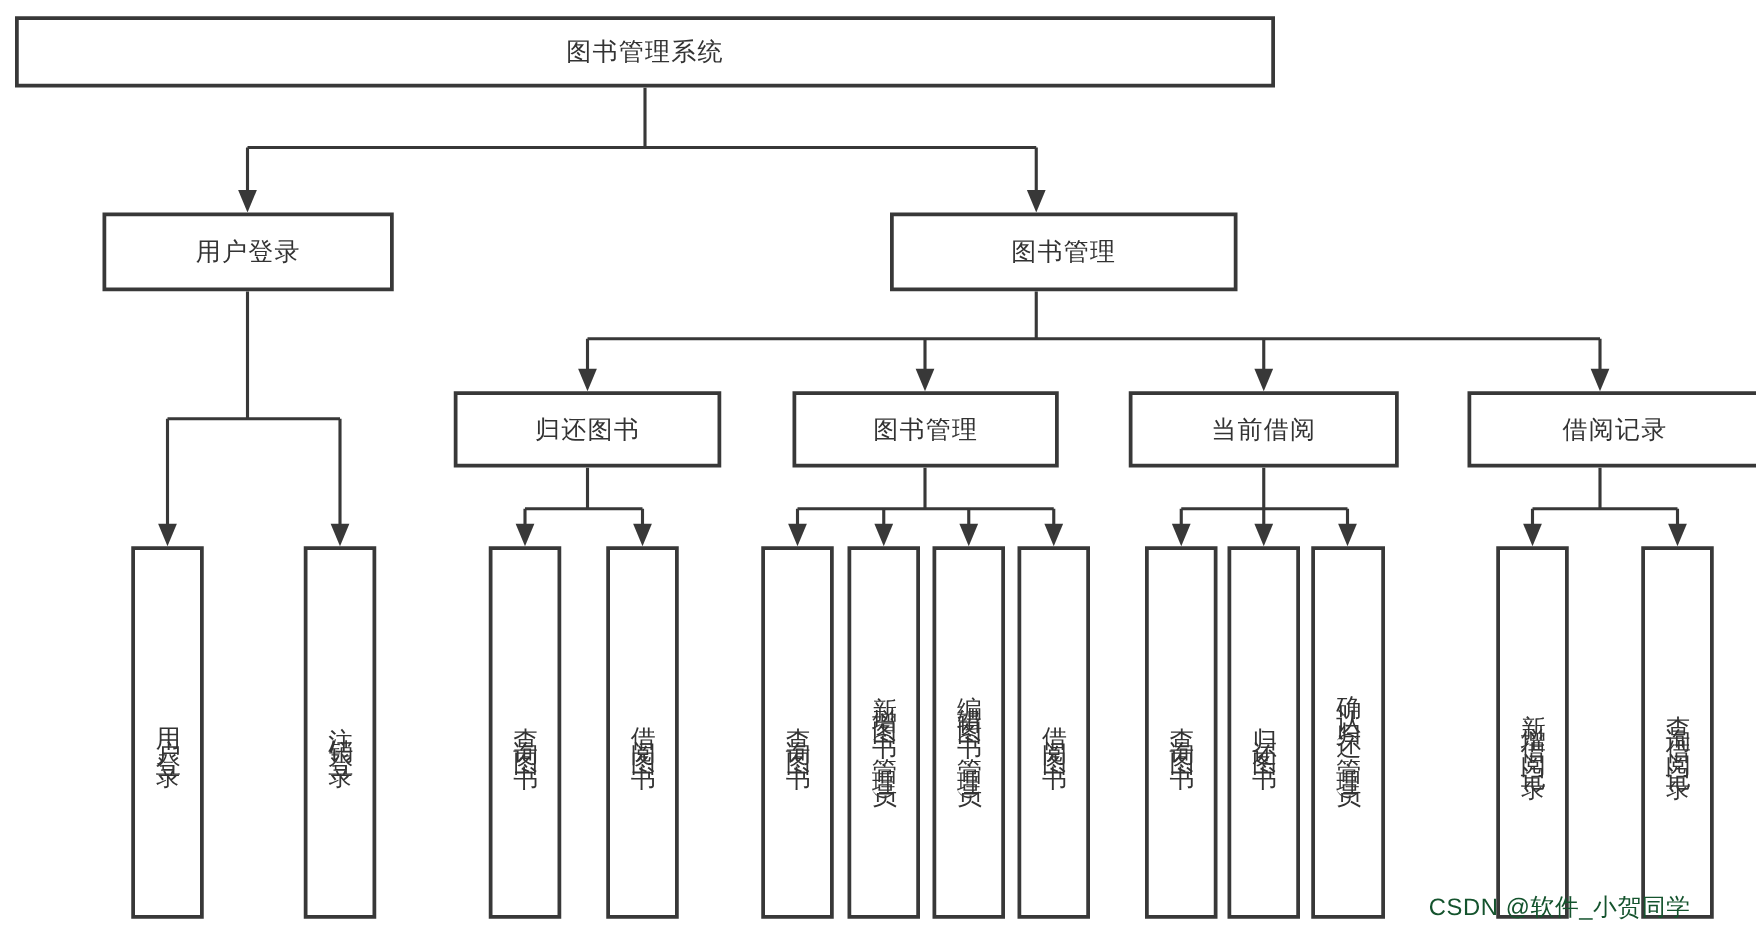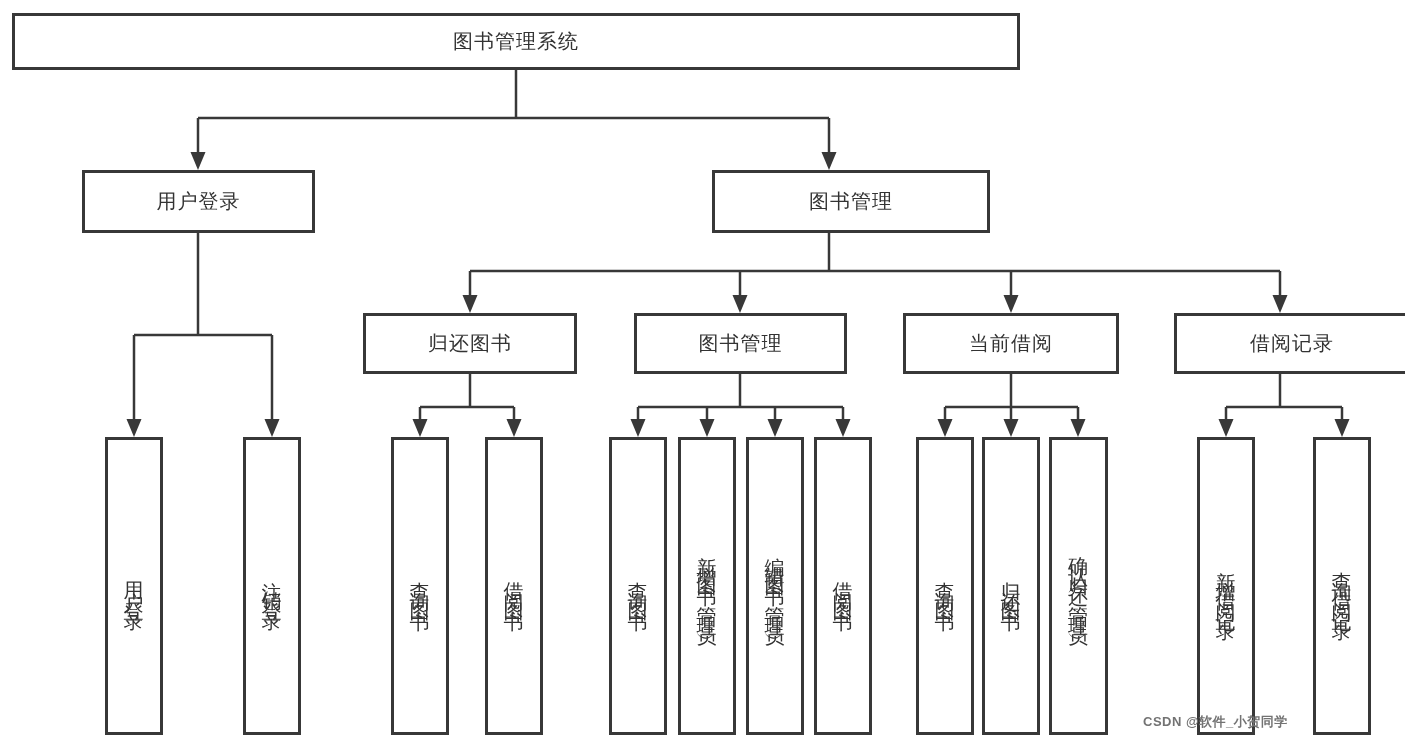--- a/index.html
+++ b/index.html
@@ -33,25 +33,24 @@
     text-orientation:mixed;
     letter-spacing:10px;
     white-space:normal;
     line-height:1;
   }
   .watermark{
     position:absolute;
     left:1143px;
     top:713px;
     z-index:5;
-    font-size:13px;
+    font-size:19px;
     letter-spacing:0.5px;
-    color:#737373;
+    color:#14532d;
     white-space:nowrap;
-    font-weight:bold;
   }
 </style>
 </head>
 <body>
 
 <div id="stage">
 
   <svg id="connectors" width="1405" height="747" viewBox="0 0 1405 747">
     <g stroke="#383838" stroke-width="2.5" fill="none">
 

